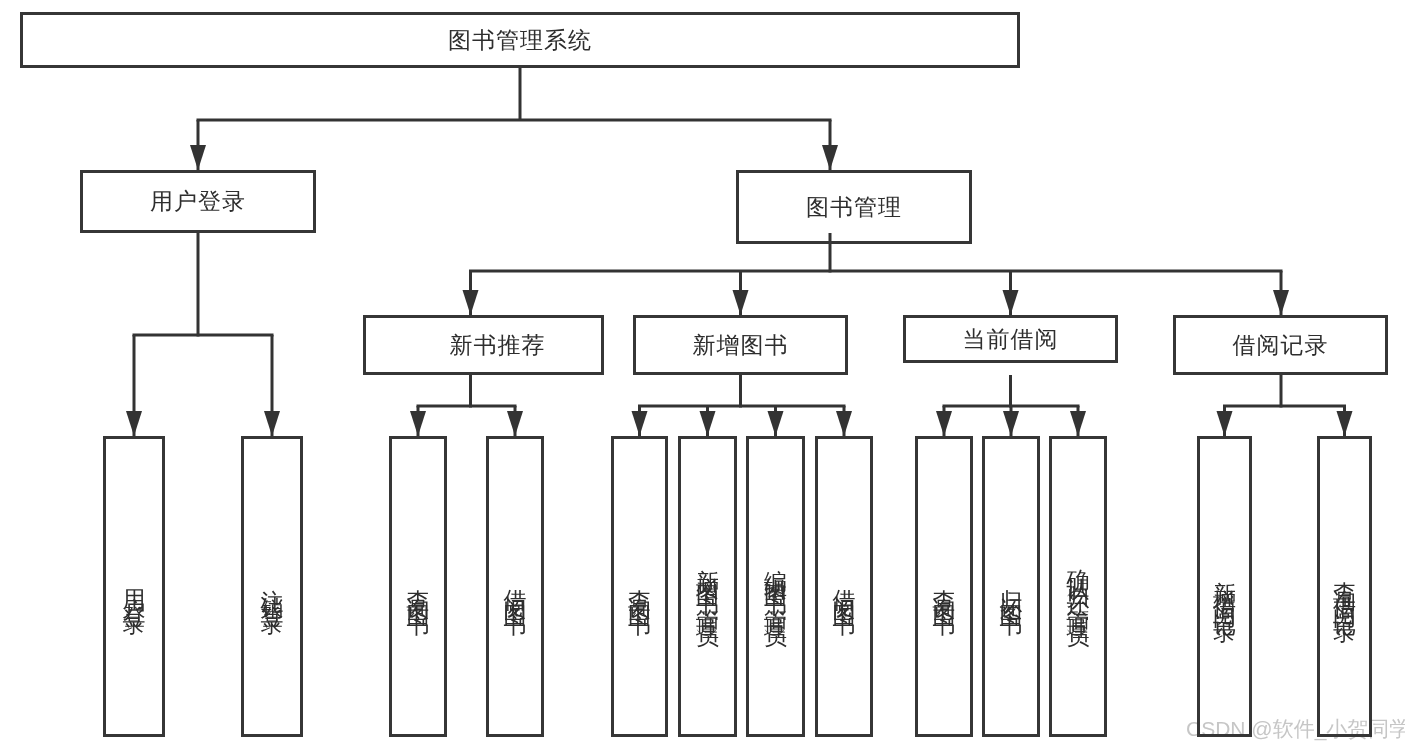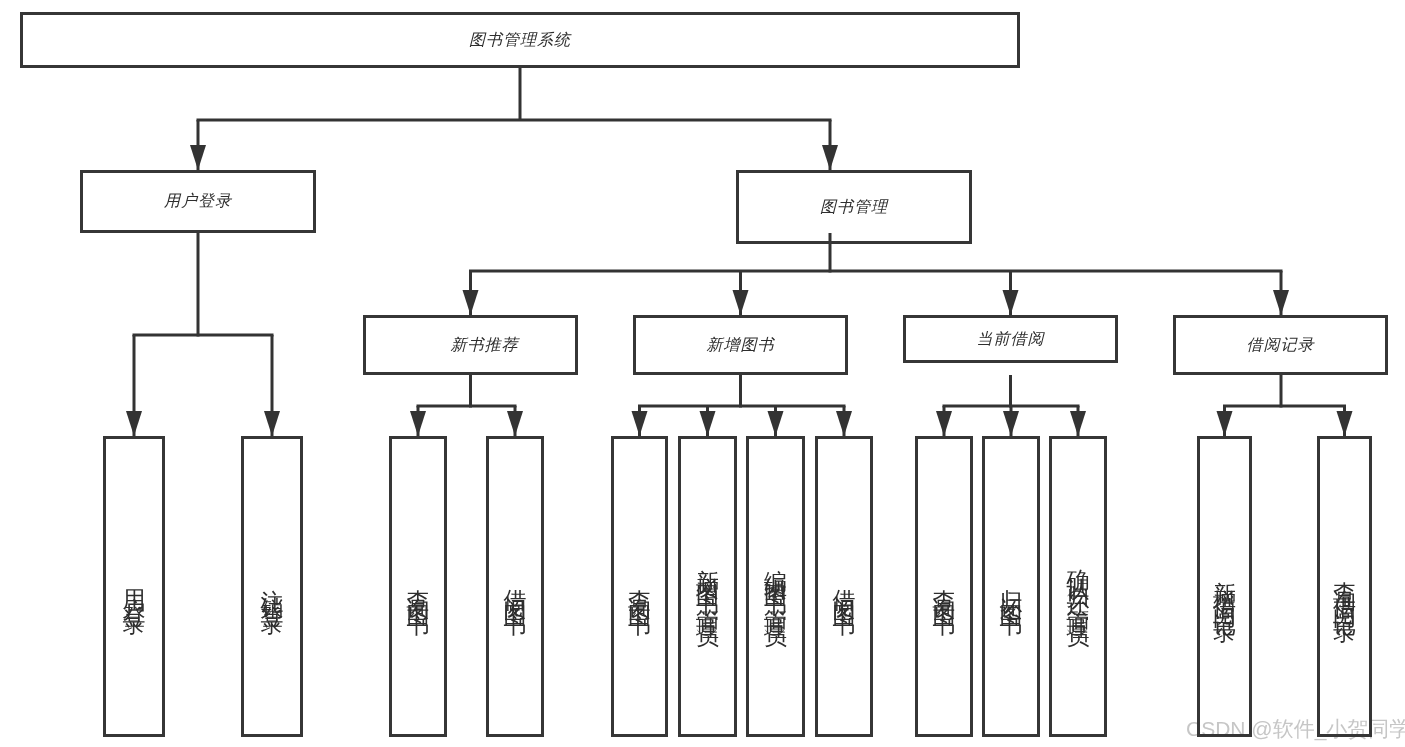--- a/index.html
+++ b/index.html
@@ -14,38 +14,37 @@
   .node{
     position:absolute;
     border:3px solid var(--border,#363636);
     background:transparent;
     display:flex;align-items:center;justify-content:center;
     box-sizing:border-box;
     color:var(--text,#2e2e2e);
     z-index:3;
   }
   .hlabel{
-    font-size:16px;
+    font-size:23px;
     letter-spacing:1px;
     white-space:nowrap;
-    font-style:italic;
   }
   .leaf{top:436px;height:301px;}
   .vtext{
     writing-mode:vertical-rl;
     text-orientation:mixed;
     font-size:23px;
     letter-spacing:8px;
     line-height:1;
   }
   
   .n-root {left:20px;  top:12px;  width:1000px;height:56px;}
   .n-user {left:80px;  top:170px; width:236px; height:63px;}
   .n-mgmt {left:736px; top:170px; width:236px; height:74px;}
-  .n-nbr  {left:363px; top:315px; width:215px; height:60px;padding-left:28px;}
+  .n-nbr  {left:363px; top:315px; width:241px; height:60px;padding-left:28px;}
   .n-bb   {left:633px; top:315px; width:215px; height:60px;}
   .n-cb   {left:903px; top:315px; width:215px; height:48px;}
   .n-br   {left:1173px;top:315px; width:215px; height:60px;}
   .l1 {left:103px; width:62px;}
   .l2 {left:241px; width:62px;}
   .l3 {left:389px; width:58px;}
   .l4 {left:486px; width:58px;}
   .l5 {left:611px; width:57px;}
   .l6 {left:678px; width:59px;}
   .l7 {left:746px; width:59px;}

